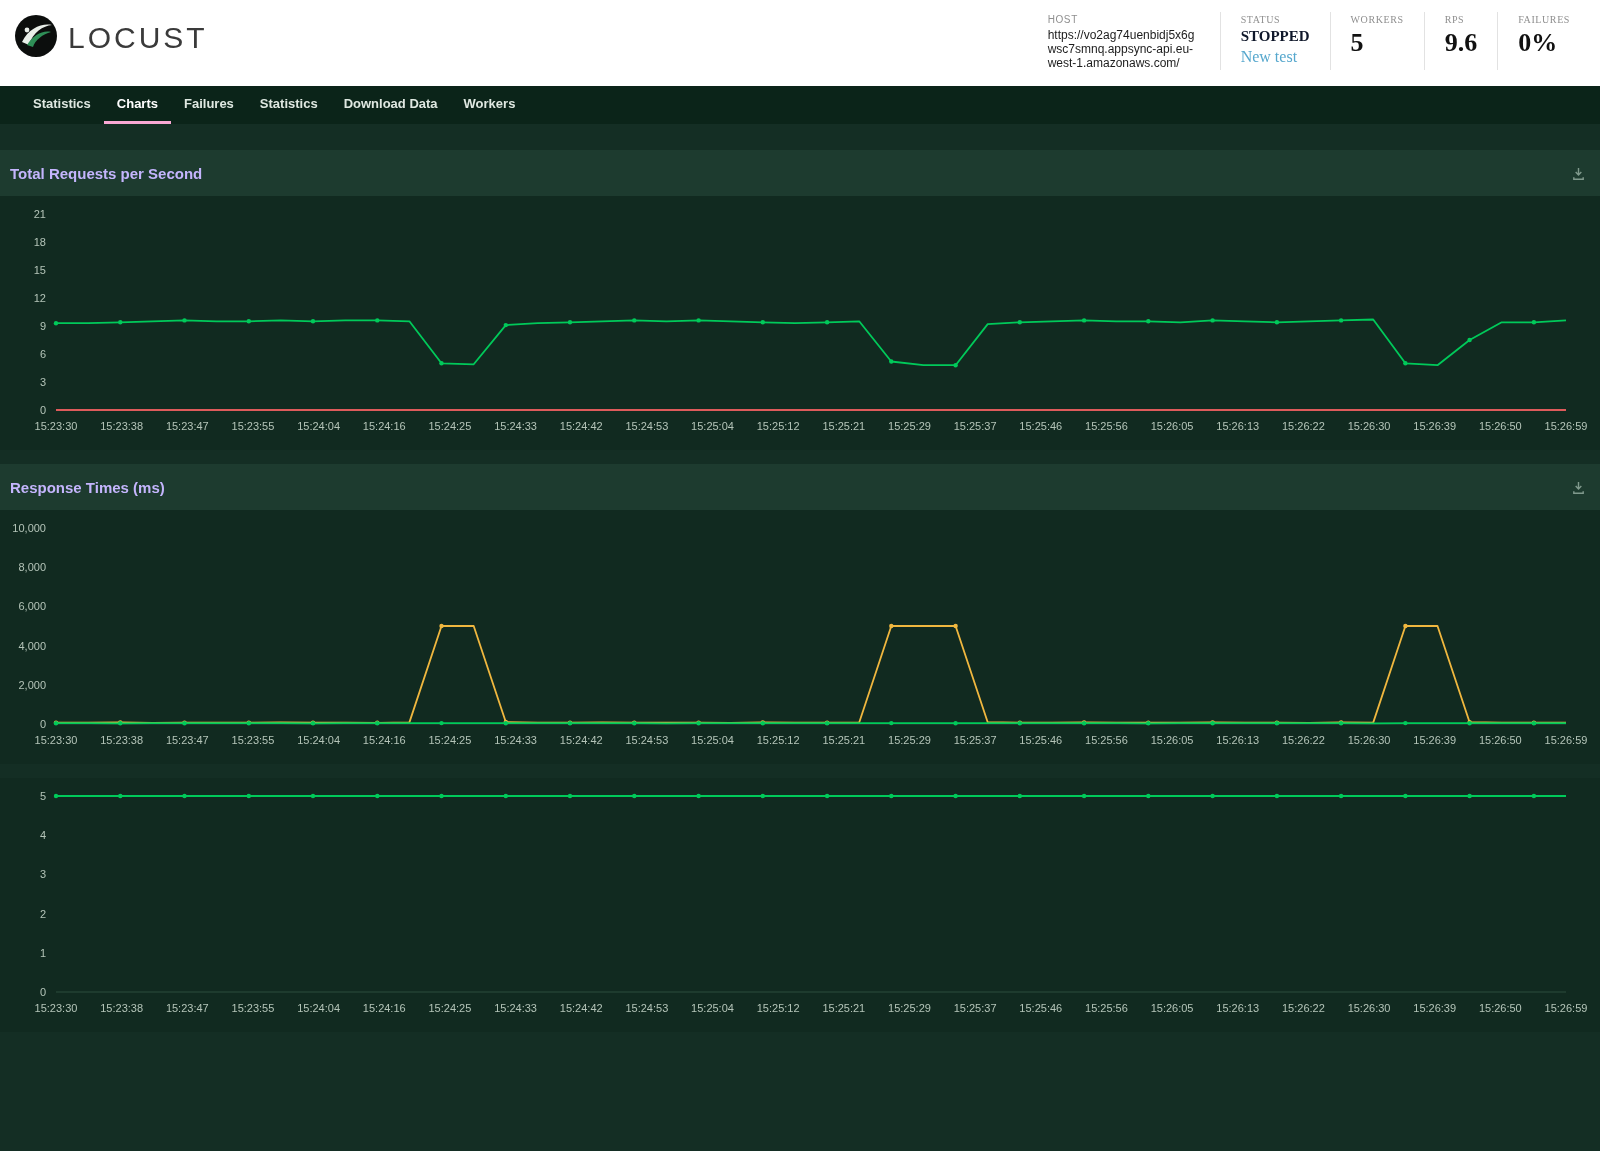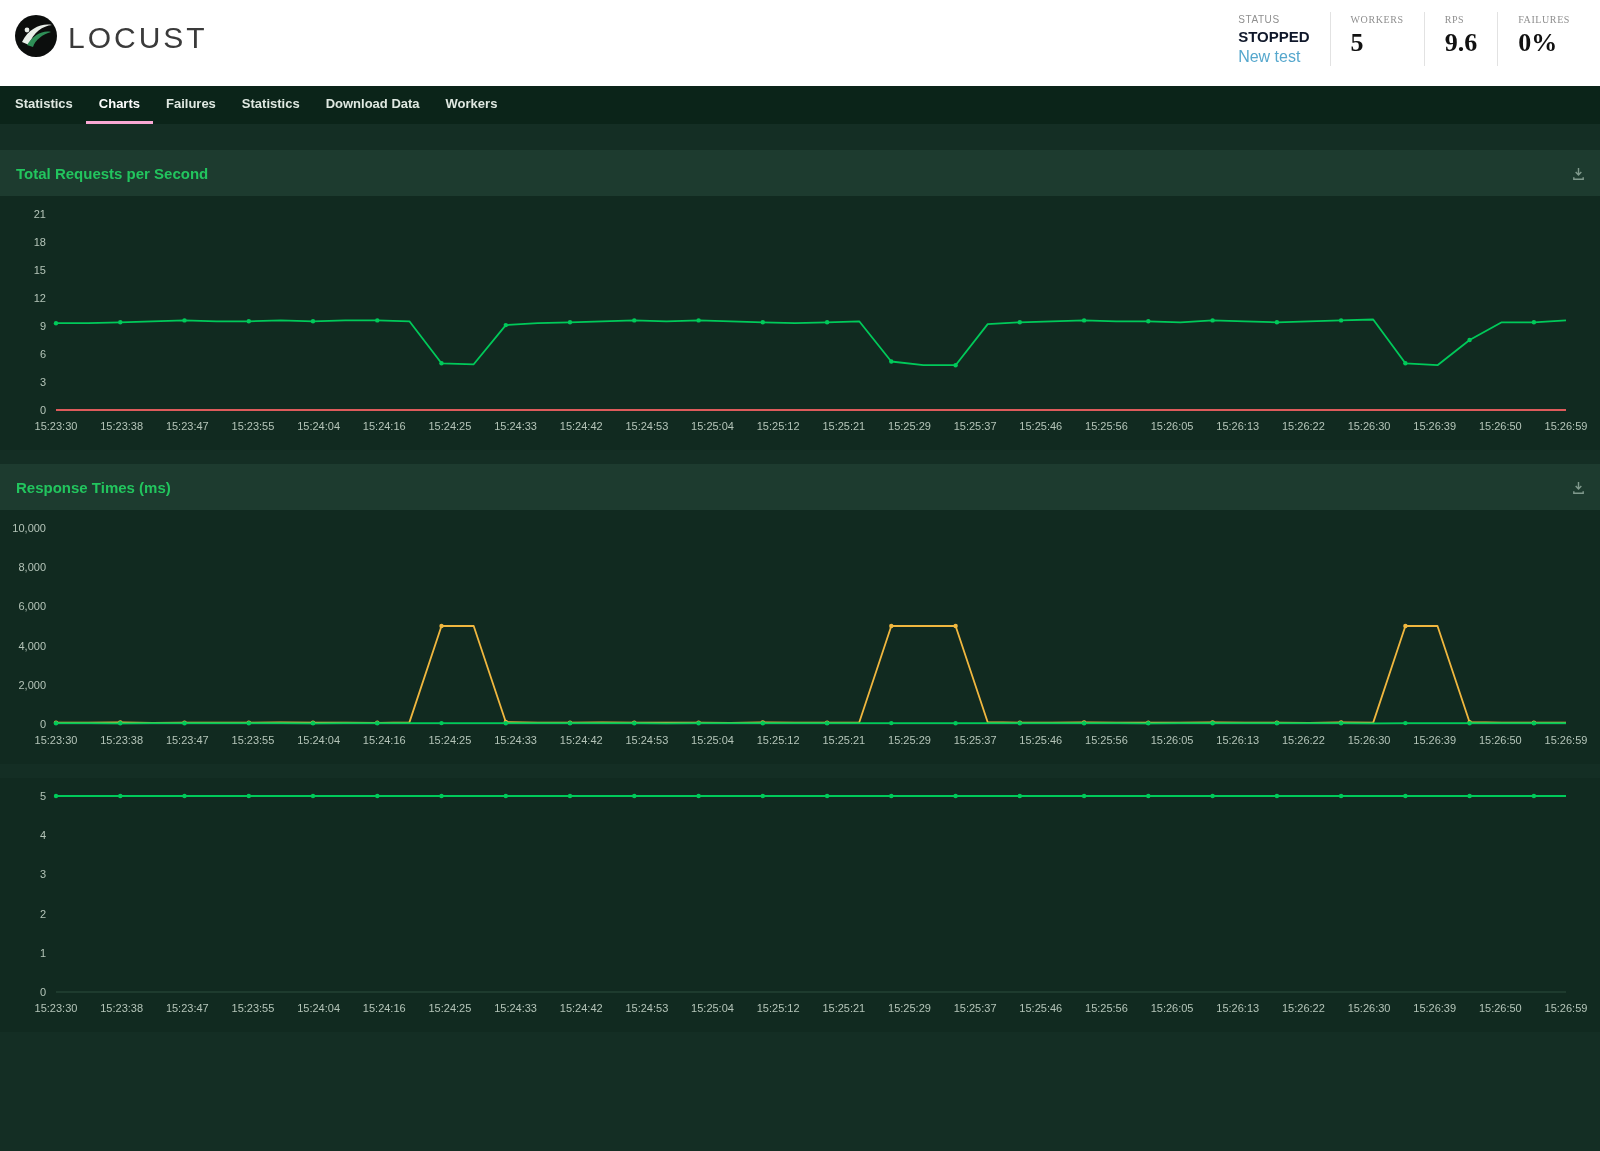--- a/index.html
+++ b/index.html
@@ -76,21 +76,21 @@
     color: #111;
     line-height: 30px;
   }
 
   
   .main-nav {
     background: #0b2419;
     height: 38px;
     display: flex;
     align-items: stretch;
-    padding-left: 2px;
+    padding-left: 20px;
   }
   .nav-tab {
     color: #dfe8e1;
     font-size: 13px;
     font-weight: 700;
     padding: 0 13px;
     display: flex;
     align-items: center;
     cursor: pointer;
     border-bottom: 3px solid transparent;
@@ -105,24 +105,24 @@
   .chart-panel { margin-bottom: 14px; }
   .chart-panel-header {
     background: #1d3b2f;
     height: 46px;
     display: flex;
     align-items: center;
     justify-content: space-between;
     padding: 0 14px 0 10px;
   }
   .chart-title {
-    margin: 6px;
+    margin: 0;
     font-size: 15px;
     font-weight: 700;
-    color: #22c55e;
+    color: #c4b5fd;
   }
   .download-icon {
     cursor: pointer;
     opacity: 0.85;
     display: inline-flex;
   }
   .chart-body { background: #112a20; padding: 4px 0 6px 0; }
   .chart-svg { display: block; width: 100%; height: 244px; }
   .chart-svg text {
     fill: #b4c4b8;
@@ -141,20 +141,24 @@
         <circle cx="22" cy="22" r="21" fill="#0c0e0d"></circle>
         <path d="M8 28 C15 14, 28 9, 38 11 C29 12, 19 18, 15 31 Z" fill="#e9efe9"></path>
         <path d="M13 31 C19 21, 29 16, 37 18 C29 20, 21 26, 19 33 Z" fill="#2f8f57"></path>
         <circle cx="13" cy="16" r="2.4" fill="#e9efe9"></circle>
       </svg>
     </span>
     <span class="logo-text">LOCUST</span>
   </div>
 
   <div class="header-stats">
+    <div class="stat">
+      <div class="stat-label">HOST</div>
+      <div class="host-value">https://vo2ag74uenbidj5x6gwsc7smnq.appsync-api.eu-west-1.amazonaws.com/</div>
+    </div>
     <div class="stat">
       <div class="stat-label">STATUS</div>
       <div class="status-value">STOPPED</div>
       <a class="newtest-link" href="#">New test</a>
     </div>
     <div class="stat">
       <div class="stat-label">WORKERS</div>
       <div class="big-value">5</div>
     </div>
     <div class="stat">

